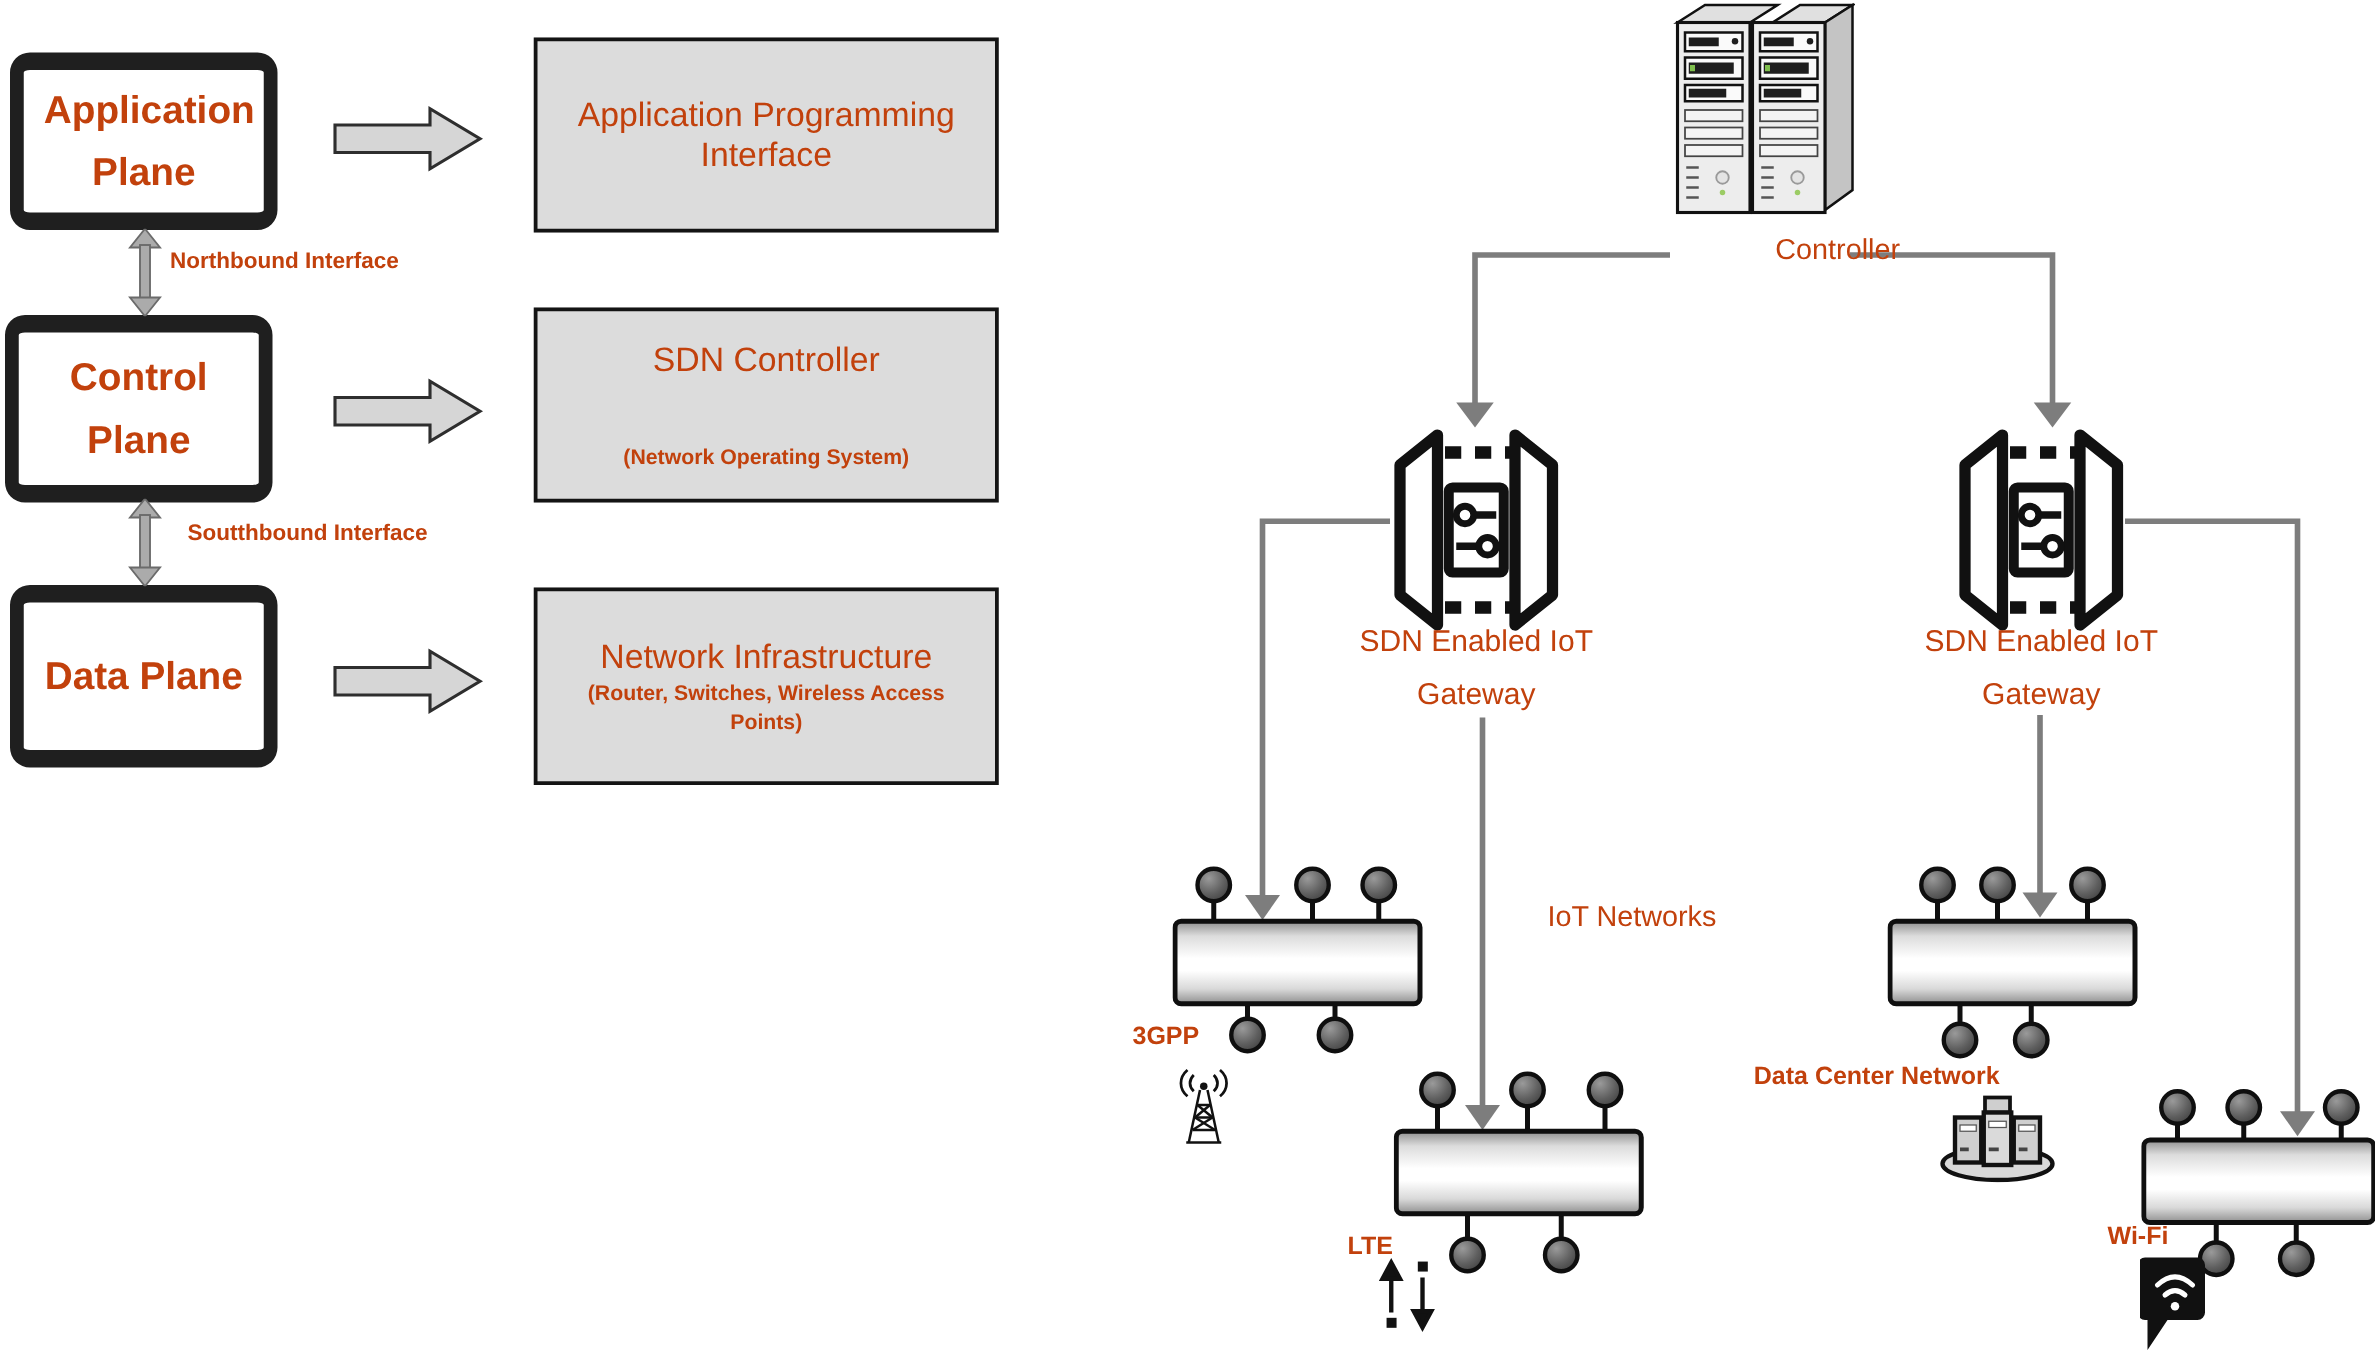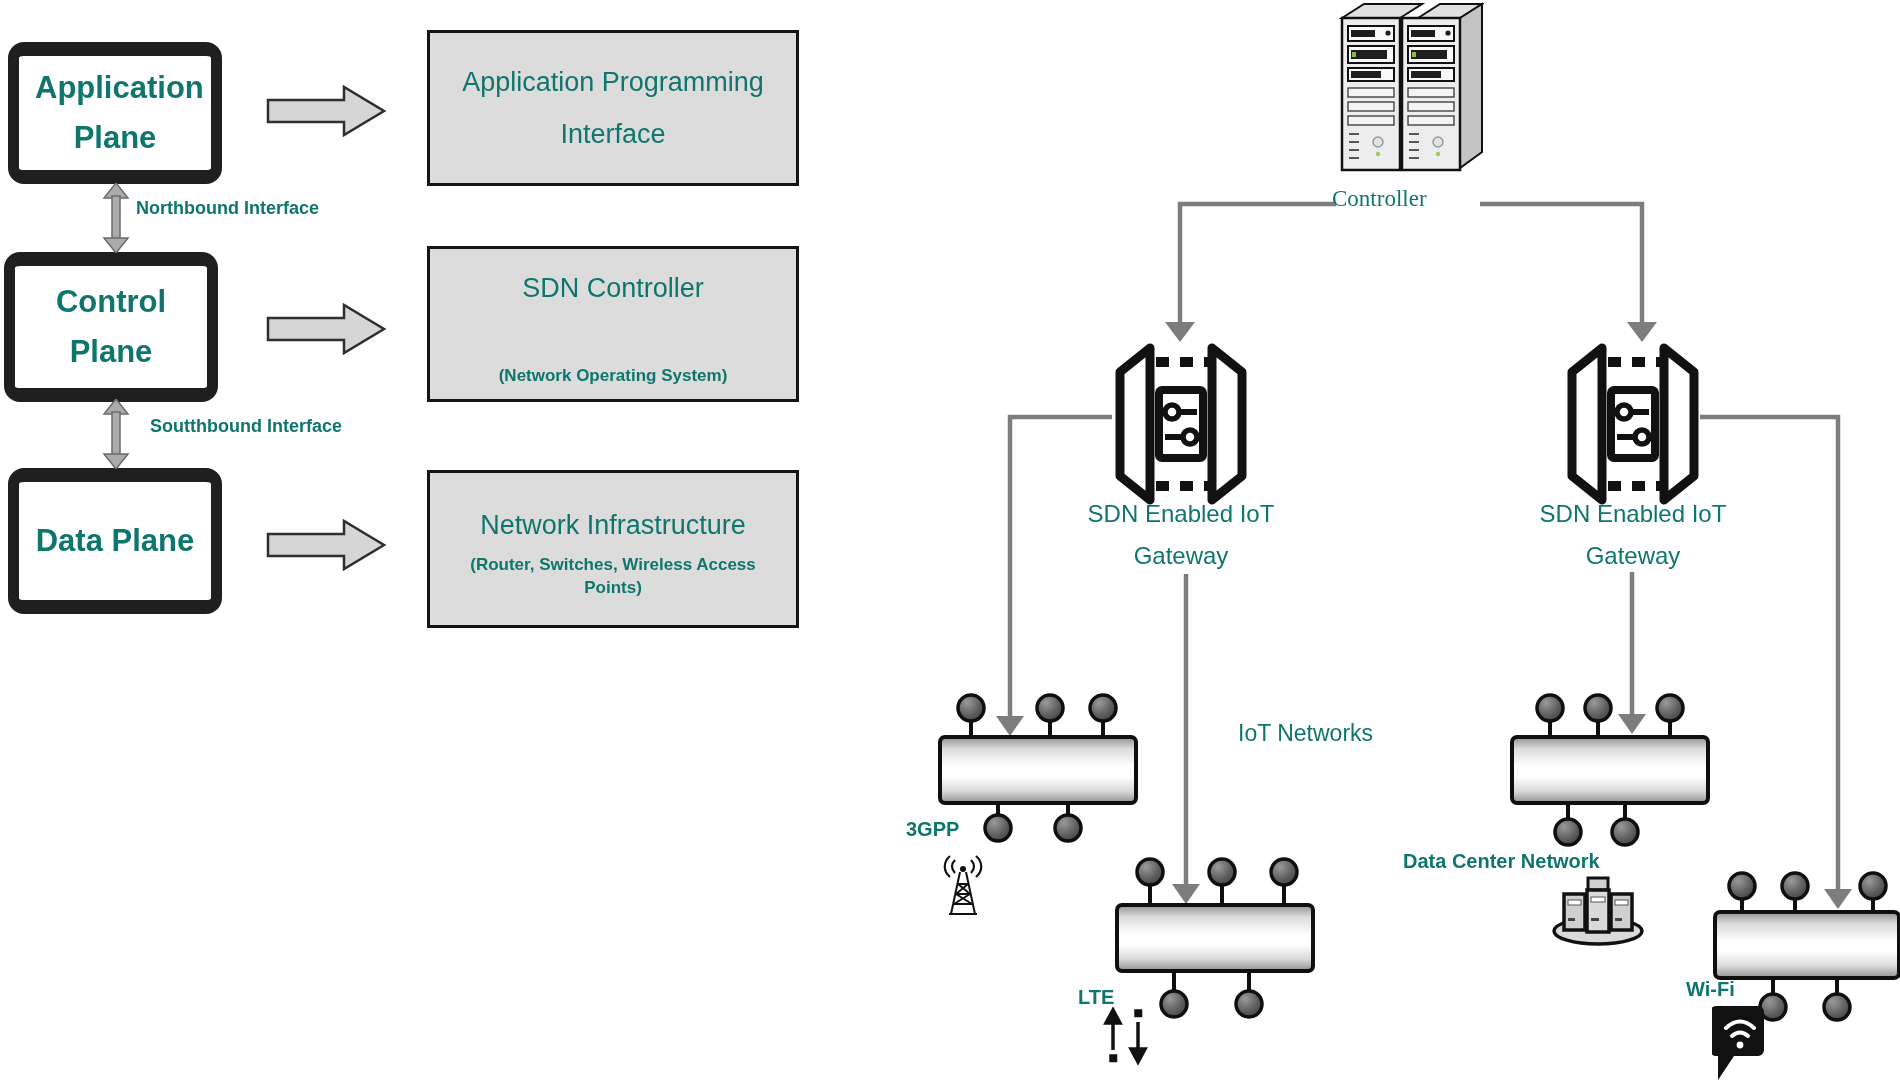--- a/index.html
+++ b/index.html
@@ -1,32 +1,32 @@
 <!DOCTYPE html>
 <html><head>
 <meta charset="utf-8">
 <style>
   html,body{margin:0;padding:0;background:#ffffff;}
   #canvas{
     position:relative;width:1900px;height:1084px;background:#ffffff;overflow:hidden;
-    font-family:"Liberation Sans",sans-serif;color:#0f766e;
+    font-family:"Liberation Sans",sans-serif;color:#c2410c;
   }
   .abs{position:absolute;}
   
   .plane{
     box-sizing:border-box;background:#ffffff;border:11px solid #1f1f1f;
     border-top-width:14px;border-bottom-width:14px;border-radius:16px;
     display:flex;align-items:center;justify-content:center;text-align:center;
   }
   .plane .plane-label{font-weight:bold;font-size:31px;line-height:50px;width:160px;}
   .desc{
     box-sizing:border-box;background:#dcdcdc;border:3px solid #141414;
     display:flex;flex-direction:column;align-items:center;justify-content:center;text-align:center;
   }
-  .desc .title{font-size:27px;line-height:52px;}
+  .desc .title{font-size:27px;line-height:32px;}
   .desc .subtitle{font-weight:bold;font-size:17px;line-height:23px;margin-top:10px;}
   .iface-label{font-weight:bold;font-size:18px;white-space:nowrap;}
   
   .small-bold{font-weight:bold;font-size:20px;white-space:nowrap;}
   .gw-label{font-size:24px;line-height:36px;text-align:center;width:212px;}
   .plain-label{font-size:23px;white-space:nowrap;}
 </style>
 </head>
 <body>
 
@@ -159,21 +159,21 @@
       <line x1="87" y1="132" x2="97" y2="132"></line>
         <line x1="87" y1="140" x2="97" y2="140"></line>
       <line x1="87" y1="148" x2="97" y2="148"></line>
         <line x1="87" y1="156" x2="97" y2="156"></line>
     </g>
     <circle cx="56" cy="140" r="5" fill="#e4e4e4" stroke="#9a9a9a" stroke-width="1.5"></circle>
     <circle cx="116" cy="140" r="5" fill="#e4e4e4" stroke="#9a9a9a" stroke-width="1.5"></circle>
     <circle cx="56" cy="152" r="2.2" fill="#9ccc65"></circle>
       <circle cx="116" cy="152" r="2.2" fill="#9ccc65"></circle>
   </svg>
-  <div class="plain-label abs" style="left:1332px;top:186px;width:130px;text-align:left;font-family:Liberation Serif, serif;">Controller</div>
+  <div class="plain-label abs" style="left:1390px;top:186px;width:130px;text-align:right;">Controller</div>
 
   <svg class="abs" style="left:1106px;top:338px;" width="150" height="172" viewBox="0 0 150 172">
     <path d="M44 10 L14 34 L14 138 L44 162 Z" fill="#fff" stroke="#111" stroke-width="9" stroke-linejoin="round"></path>
     <path d="M106 10 L136 34 L136 138 L106 162 Z" fill="#fff" stroke="#111" stroke-width="9" stroke-linejoin="round"></path>
     <line x1="50" y1="24" x2="102" y2="24" stroke="#111" stroke-width="10" stroke-dasharray="13 11"></line>
     <line x1="50" y1="148" x2="102" y2="148" stroke="#111" stroke-width="10" stroke-dasharray="13 11"></line>
     <rect x="53" y="52" width="44" height="68" rx="3" fill="#fff" stroke="#111" stroke-width="8"></rect>
     <line x1="64" y1="74" x2="91" y2="74" stroke="#111" stroke-width="6"></line>
     <circle cx="66" cy="74" r="7" fill="#fff" stroke="#111" stroke-width="5.5"></circle>
     <line x1="59" y1="99" x2="86" y2="99" stroke="#111" stroke-width="6"></line>

